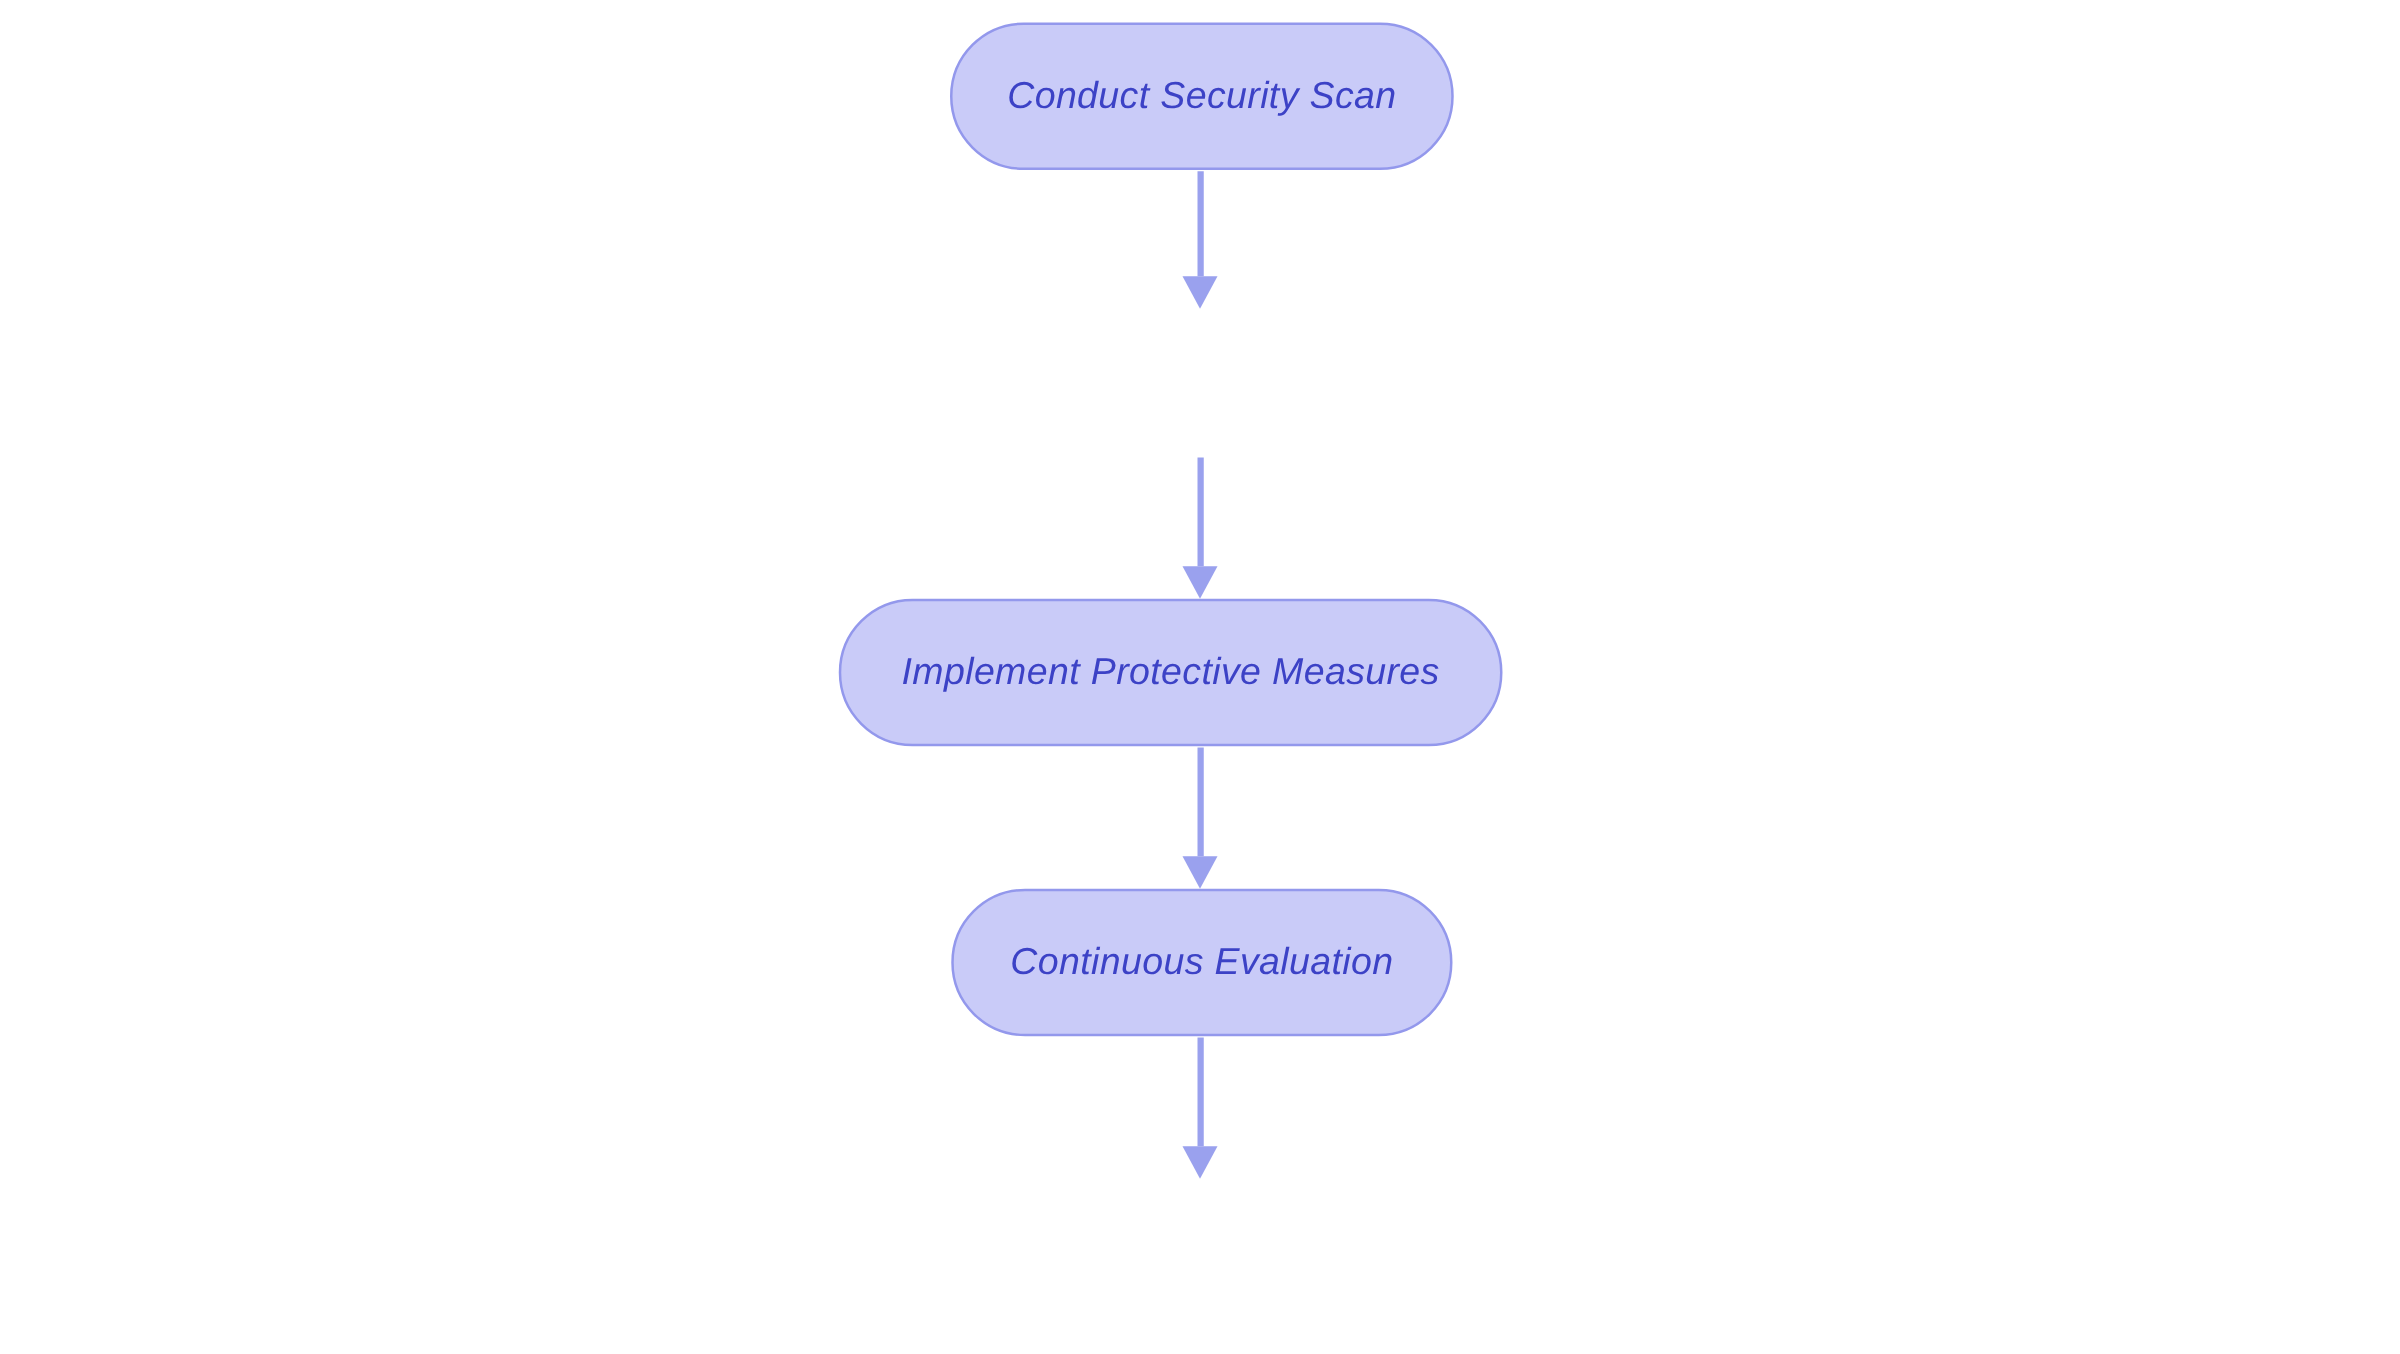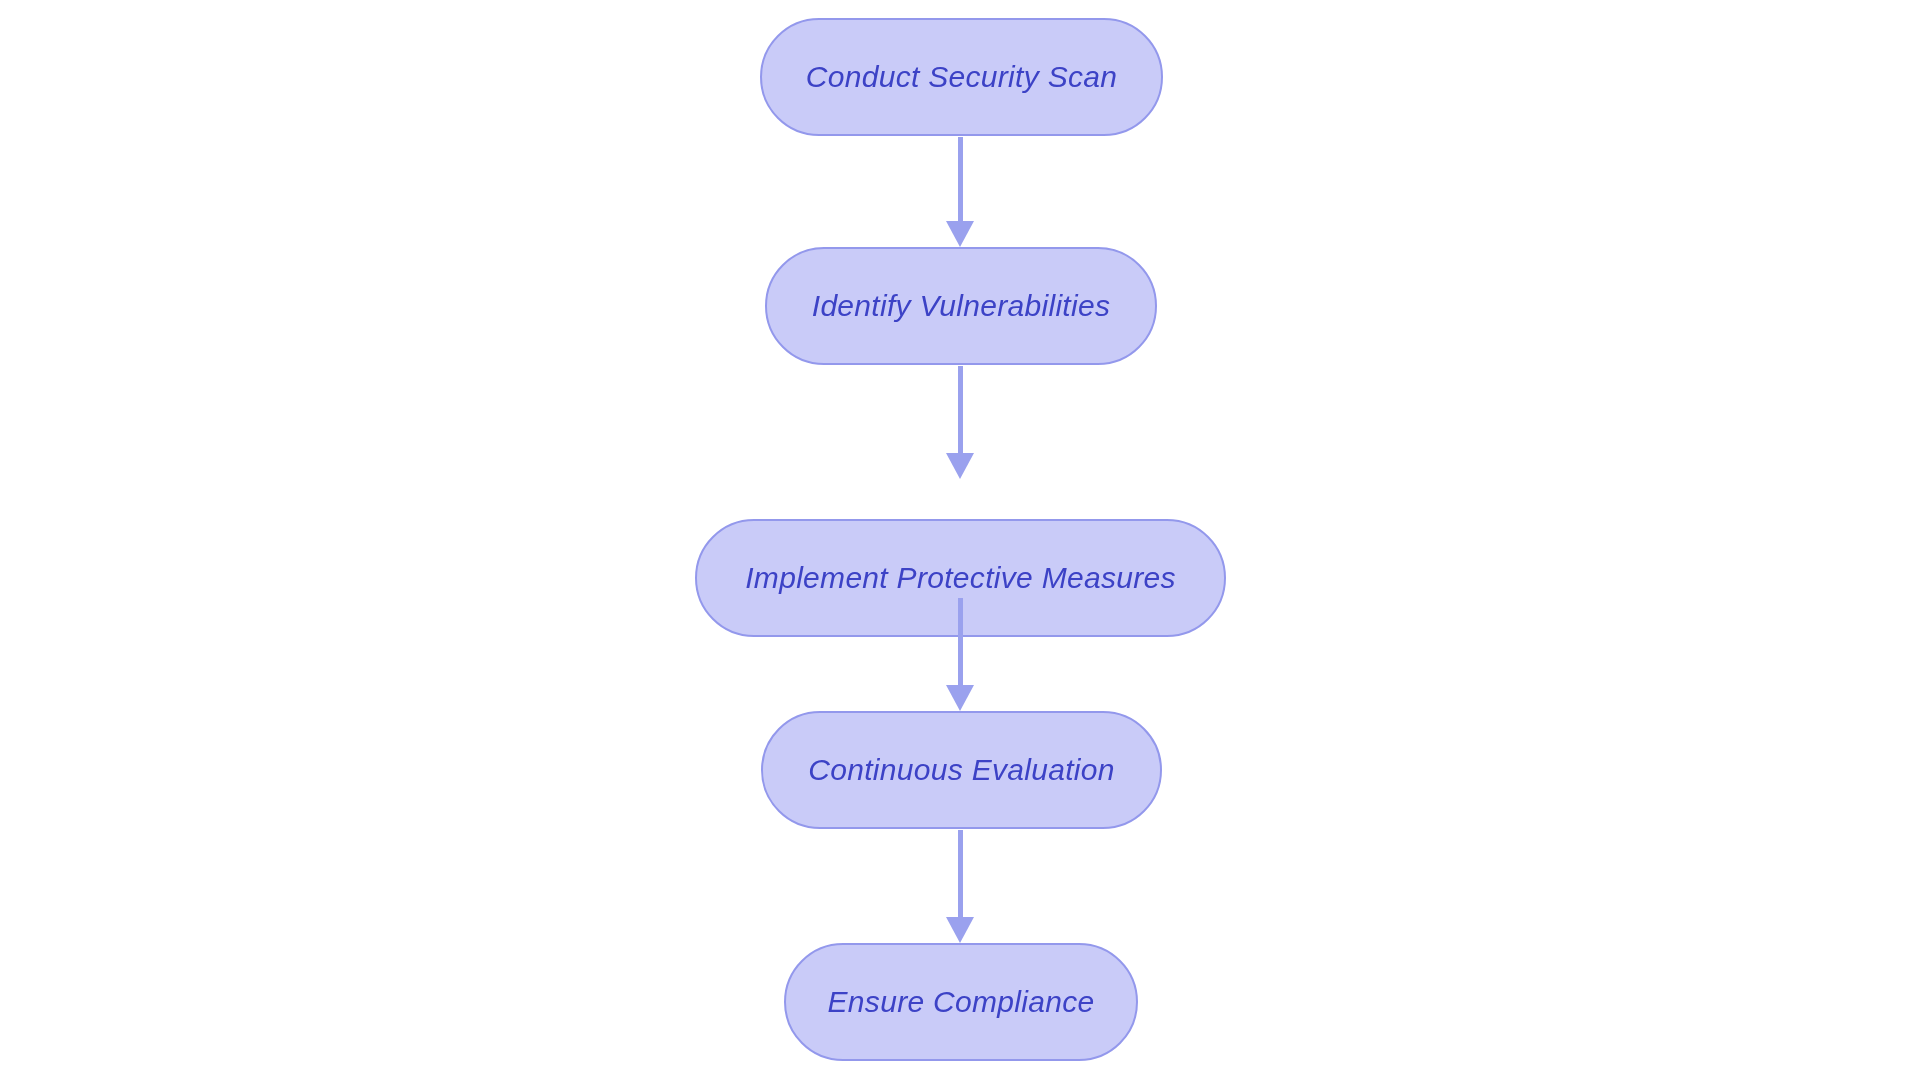--- a/index.html
+++ b/index.html
@@ -26,21 +26,21 @@
     display: flex;
     align-items: center;
     justify-content: center;
     color: var(--node-text, #3c42c6);
     font-size: 30px;
     letter-spacing: 0.3px;
     white-space: nowrap;
   }
   .n1 { left: 760px; top: 18px;  width: 403px; }
   .n2 { left: 765px; top: 247px; width: 392px; }
-  .n3 { left: 695px; top: 479px; width: 531px; margin-top: 40px; }
+  .n3 { left: 671px; top: 479px; width: 531px; }
   .n4 { left: 761px; top: 711px; width: 401px; text-align: right; }
   .n5 { left: 784px; top: 943px; width: 354px; }
 
   .arrow {
     position: absolute;
     left: 946px;
     width: 28px;
     display: flex;
     flex-direction: column;
     align-items: center;
@@ -69,23 +69,20 @@
 
   <div class="flow-node n1">
     <span>Conduct Security Scan</span>
   </div>
 
   <div class="arrow a1">
     <div class="shaft"></div>
     <div class="head"></div>
   </div>
 
-  <div class="flow-node n2">
-    <span>Identify Vulnerabilities</span>
-  </div>
 
   <div class="arrow a2">
     <div class="shaft"></div>
     <div class="head"></div>
   </div>
 
   <div class="flow-node n3">
     <span>Implement Protective Measures</span>
   </div>
 
@@ -96,17 +93,14 @@
 
   <div class="flow-node n4">
     <span>Continuous Evaluation</span>
   </div>
 
   <div class="arrow a4">
     <div class="shaft"></div>
     <div class="head"></div>
   </div>
 
-  <div class="flow-node n5">
-    <span>Ensure Compliance</span>
-  </div>
 
 </div>
 
 </body></html>

